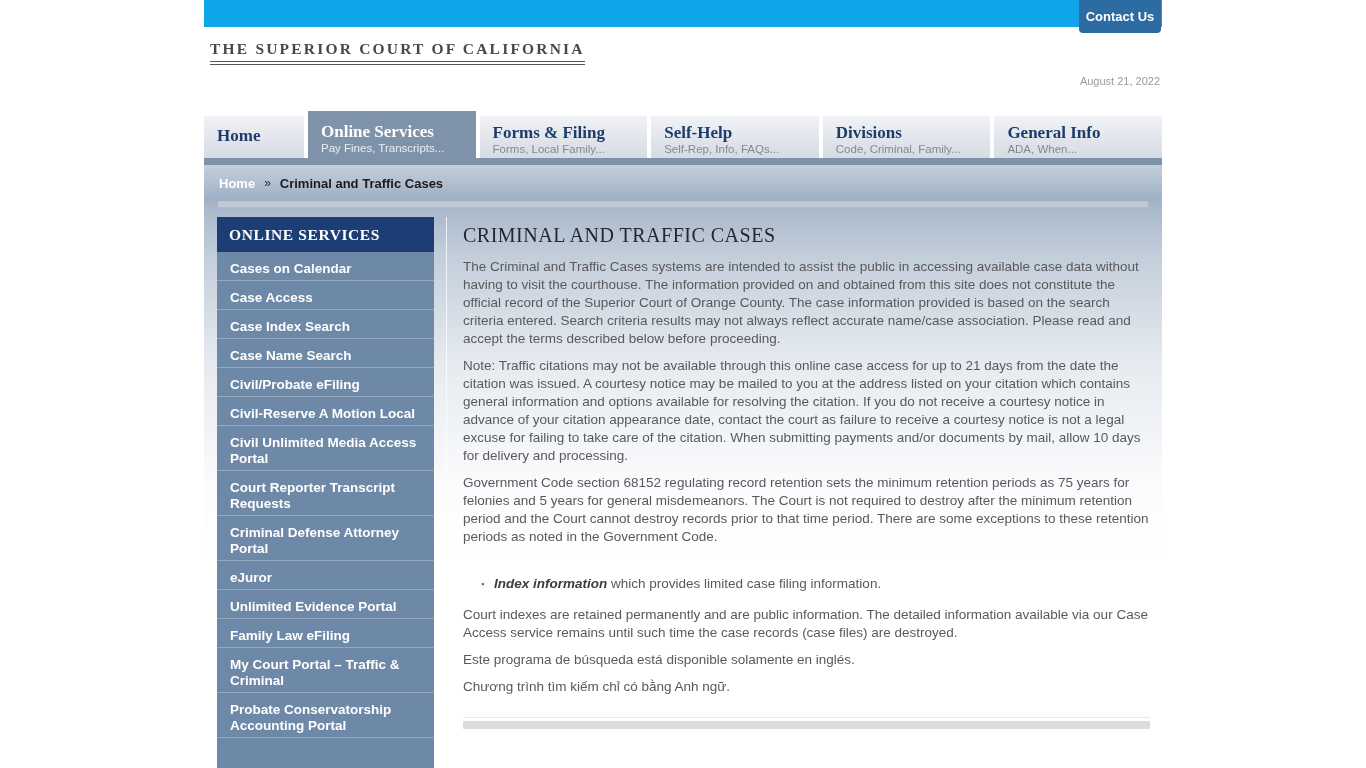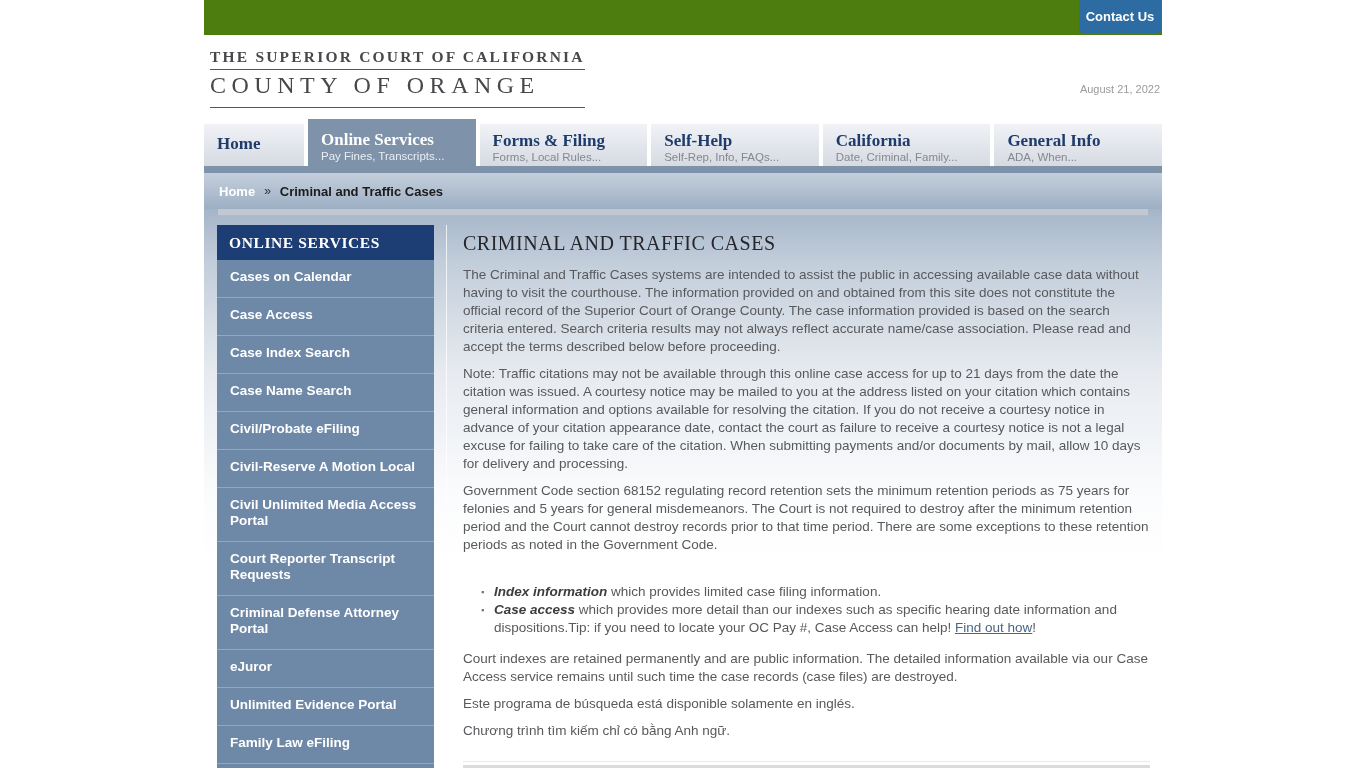--- a/index.html
+++ b/index.html
@@ -1,29 +1,29 @@
 <!DOCTYPE html>
 <html><head>
 <meta charset="utf-8">
 <style>
   * { margin:0; padding:0; box-sizing:border-box; }
   html,body { width:1366px; height:768px; overflow:hidden; background:#ffffff;
               font-family:"Liberation Sans", sans-serif; }
   .page { width:958px; margin:0 auto; position:relative; height:768px; }
 
   
-  .topbar { height:35px; background:#4d7c0f; position:relative; }
+  .topbar { height:27px; background:#0ea5e9; position:relative; }
   .contact-btn { position:absolute; top:0; right:1px; width:82px; height:33px;
                  background:#2d6ba3; color:#fff; font-size:13px; font-weight:bold;
                  text-align:center; line-height:33px; border:none;
                  border-radius:0 0 4px 4px; cursor:pointer; }
 
   
   .header { position:relative; height:88px; padding:13px 0 0 6px; }
-  .logo { display:inline-block; border-bottom:1px solid #55555a; padding-bottom:8px; cursor:pointer; }
+  .logo { display:inline-block; border-bottom:1px solid #55555a; padding-bottom:2px; cursor:pointer; }
   .logo-line1 { font-family:"Liberation Serif", serif; font-weight:bold; font-size:15.5px;
                 letter-spacing:2.2px; color:#48484c; border-bottom:1px solid #55555a;
                 padding-bottom:3px; }
   .logo-line2 { font-family:"Liberation Serif", serif; font-size:24px; letter-spacing:5.5px;
                 color:#48484c; padding-top:2px; }
   .header-date { position:absolute; right:2px; top:48px; font-size:11px; color:#9a9a9a; }
 
   
   .nav { display:flex; gap:4px; height:43px; }
   .tab { background:linear-gradient(180deg,#f0f2f6 0%,#d6dae2 100%);
@@ -50,21 +50,21 @@
              background:linear-gradient(180deg,#a5b5c8 0px,#c3cedb 55px,#e7ebf0 165px,#fbfcfd 290px,#ffffff 360px); }
   .divider-strip { margin:0 14px; height:7px; background:#c2c8d1; border-bottom:1px solid #b0bcca; }
   .cols { display:flex; align-items:flex-start; }
 
   
   .sidebar { width:217px; margin:9px 0 0 13px; }
   .sidebar-header { background:#1c3e74; color:#fff; font-family:"Liberation Serif", serif;
                     font-weight:bold; font-size:15.5px; letter-spacing:0.6px;
                     padding:9px 12px 8px; }
   .sidebar-list { background:#6e88a7; padding-bottom:60px; }
-  .side-item { padding:9px 13px 12px; color:#ffffff; font-weight:bold; font-size:13.5px;
+  .side-item { padding:9px 13px 3px; color:#ffffff; font-weight:bold; font-size:13.5px;
                line-height:16px; border-bottom:1px solid #93a7bd; cursor:pointer; }
 
   
   .main { flex:1; margin:9px 12px 0 12px; border-left:1px solid rgba(255,255,255,0.75);
           padding:7px 0 0 16px; }
   .main h1 { font-family:"Liberation Serif", serif; font-weight:normal; font-size:20px;
              letter-spacing:0.5px; color:#26262c; margin:0 0 11px; }
   .main p { font-size:13.5px; line-height:18px; color:#58595c; margin:0 0 9px; }
   .main ul { list-style:none; margin:29px 0 13px; padding-left:18px; }
   .main li { position:relative; padding-left:13px; font-size:13.5px; line-height:18px;
@@ -81,44 +81,43 @@
 
 <div class="page">
 
   <div class="topbar">
     <button class="contact-btn">Contact Us</button>
   </div>
 
   <div class="header">
     <div class="logo">
       <div class="logo-line1">THE SUPERIOR COURT OF CALIFORNIA</div>
-      <div class="logo-line2">COUNTY OF ORANGE</div>
     </div>
     <div class="header-date">August 21, 2022</div>
   </div>
 
   <div class="nav">
     <div class="tab home">
       <div class="tab-title">Home</div>
     </div>
     <div class="tab active">
       <div class="tab-title">Online Services</div>
       <div class="tab-sub">Pay Fines, Transcripts...</div>
     </div>
     <div class="tab">
       <div class="tab-title">Forms &amp; Filing</div>
-      <div class="tab-sub">Forms, Local Rules...</div>
+      <div class="tab-sub">Forms, Local Family...</div>
     </div>
     <div class="tab">
       <div class="tab-title">Self-Help</div>
       <div class="tab-sub">Self-Rep, Info, FAQs...</div>
     </div>
     <div class="tab">
-      <div class="tab-title">California</div>
-      <div class="tab-sub">Date, Criminal, Family...</div>
+      <div class="tab-title">Divisions</div>
+      <div class="tab-sub">Code, Criminal, Family...</div>
     </div>
     <div class="tab">
       <div class="tab-title">General Info</div>
       <div class="tab-sub">ADA, When...</div>
     </div>
   </div>
   <div class="nav-strip"></div>
 
   <div class="breadcrumb">
     <span class="crumb-home">Home</span>
@@ -153,23 +152,20 @@
 
       <div class="main">
         <h1>CRIMINAL AND TRAFFIC CASES</h1>
         <p>The Criminal and Traffic Cases systems are intended to assist the public in accessing available case data without having to visit the courthouse. The information provided on and obtained from this site does not constitute the official record of the Superior Court of Orange County. The case information provided is based on the search criteria entered. Search criteria results may not always reflect accurate name/case association. Please read and accept the terms described below before proceeding.</p>
         <p>Note: Traffic citations may not be available through this online case access for up to 21 days from the date the citation was issued. A courtesy notice may be mailed to you at the address listed on your citation which contains general information and options available for resolving the citation. If you do not receive a courtesy notice in advance of your citation appearance date, contact the court as failure to receive a courtesy notice is not a legal excuse for failing to take care of the citation. When submitting payments and/or documents by mail, allow 10 days for delivery and processing.</p>
         <p>Government Code section 68152 regulating record retention sets the minimum retention periods as 75 years for felonies and 5 years for general misdemeanors. The Court is not required to destroy after the minimum retention period and the Court cannot destroy records prior to that time period. There are some exceptions to these retention periods as noted in the Government Code.</p>
         <ul>
           <li>
             <span class="bullet-lead">Index information</span><span> which provides limited case filing information.</span>
           </li>
-          <li>
-            <span class="bullet-lead">Case access</span><span> which provides more detail than our indexes such as specific hearing date information and dispositions.Tip: if you need to locate your OC Pay #, Case Access can help! </span><span class="find-link">Find out how</span><span>!</span>
-          </li>
         </ul>
         <p>Court indexes are retained permanently and are public information. The detailed information available via our Case Access service remains until such time the case records (case files) are destroyed.</p>
         <p>Este programa de búsqueda está disponible solamente en inglés.</p>
         <p>Chương trình tìm kiếm chỉ có bằng Anh ngữ.</p>
         <div class="hr-line"></div>
         <div class="bottom-bar"></div>
       </div>
     </div>
   </div>
 

